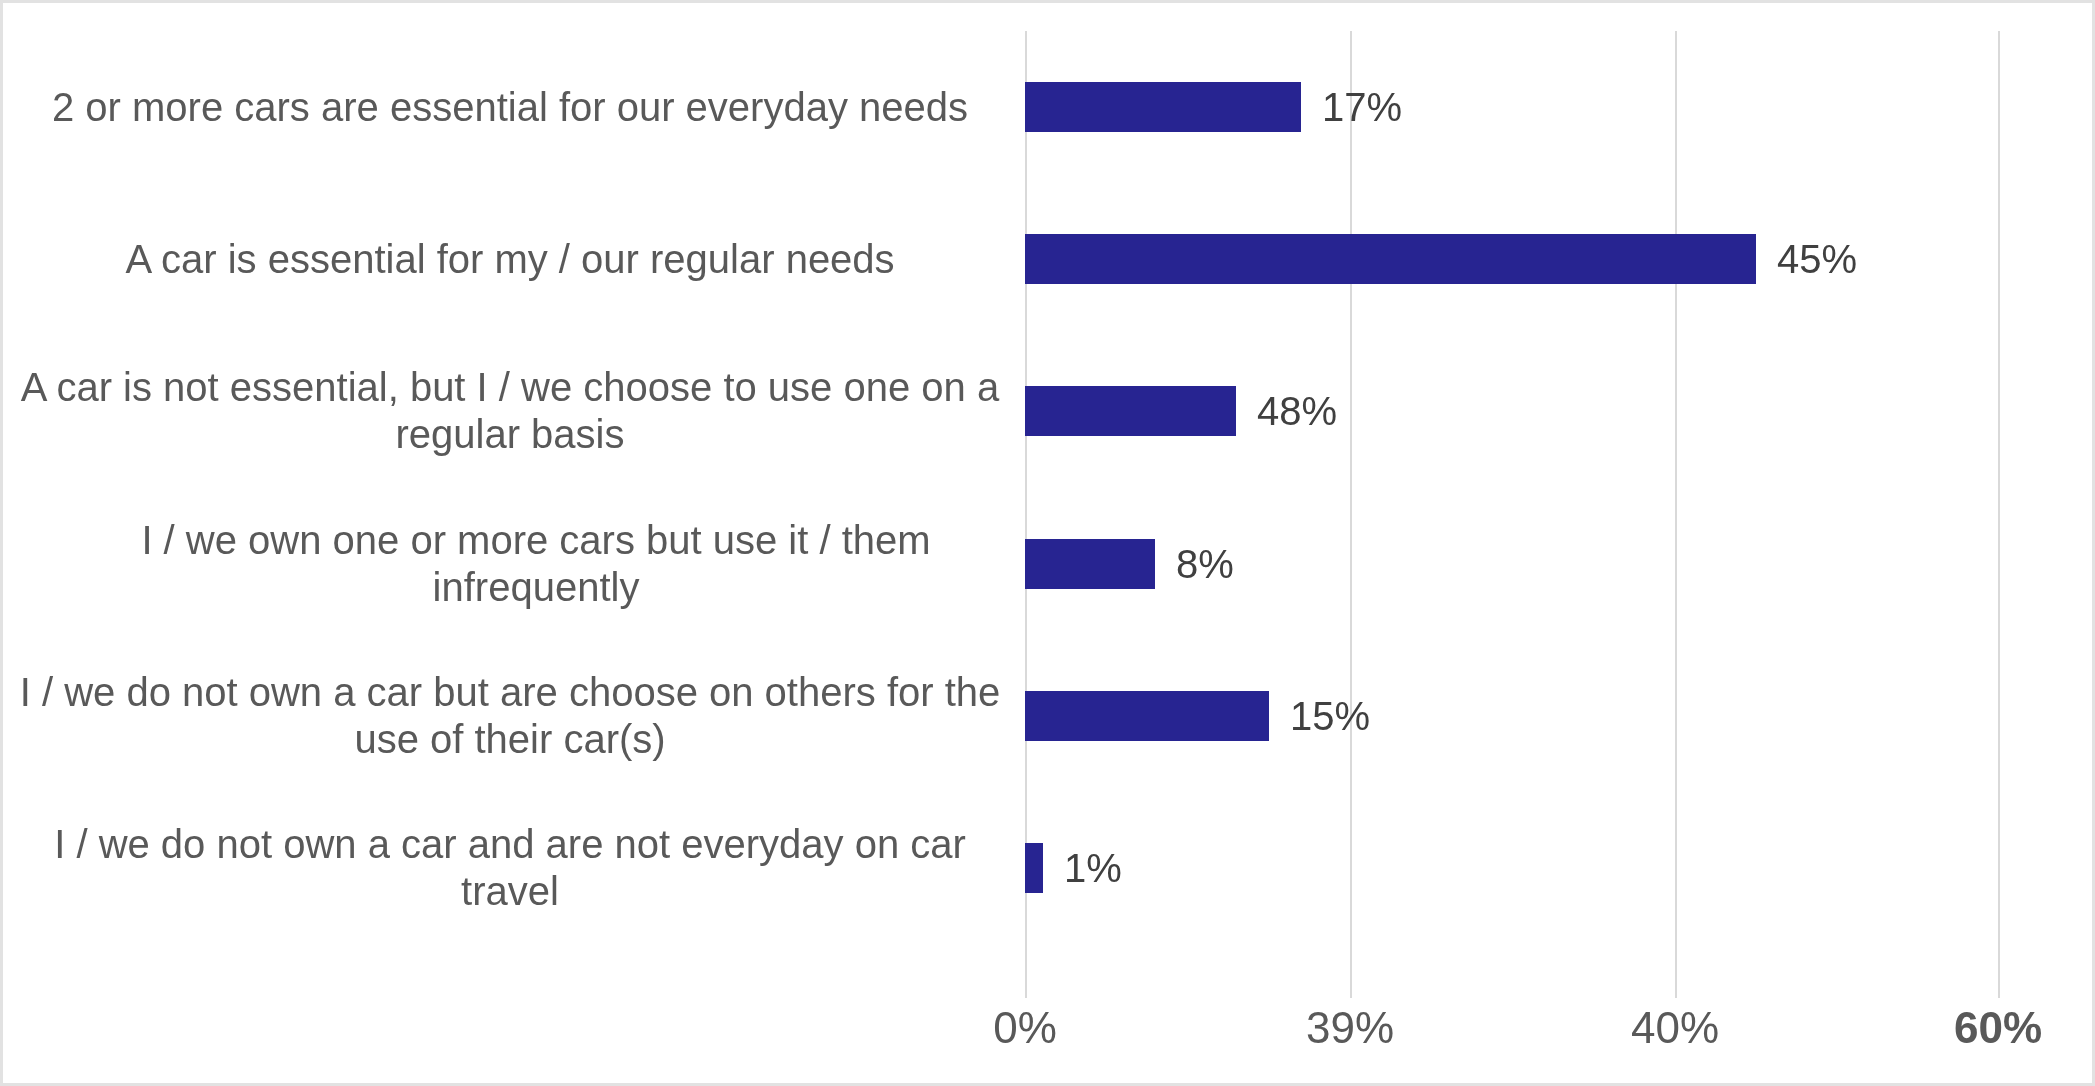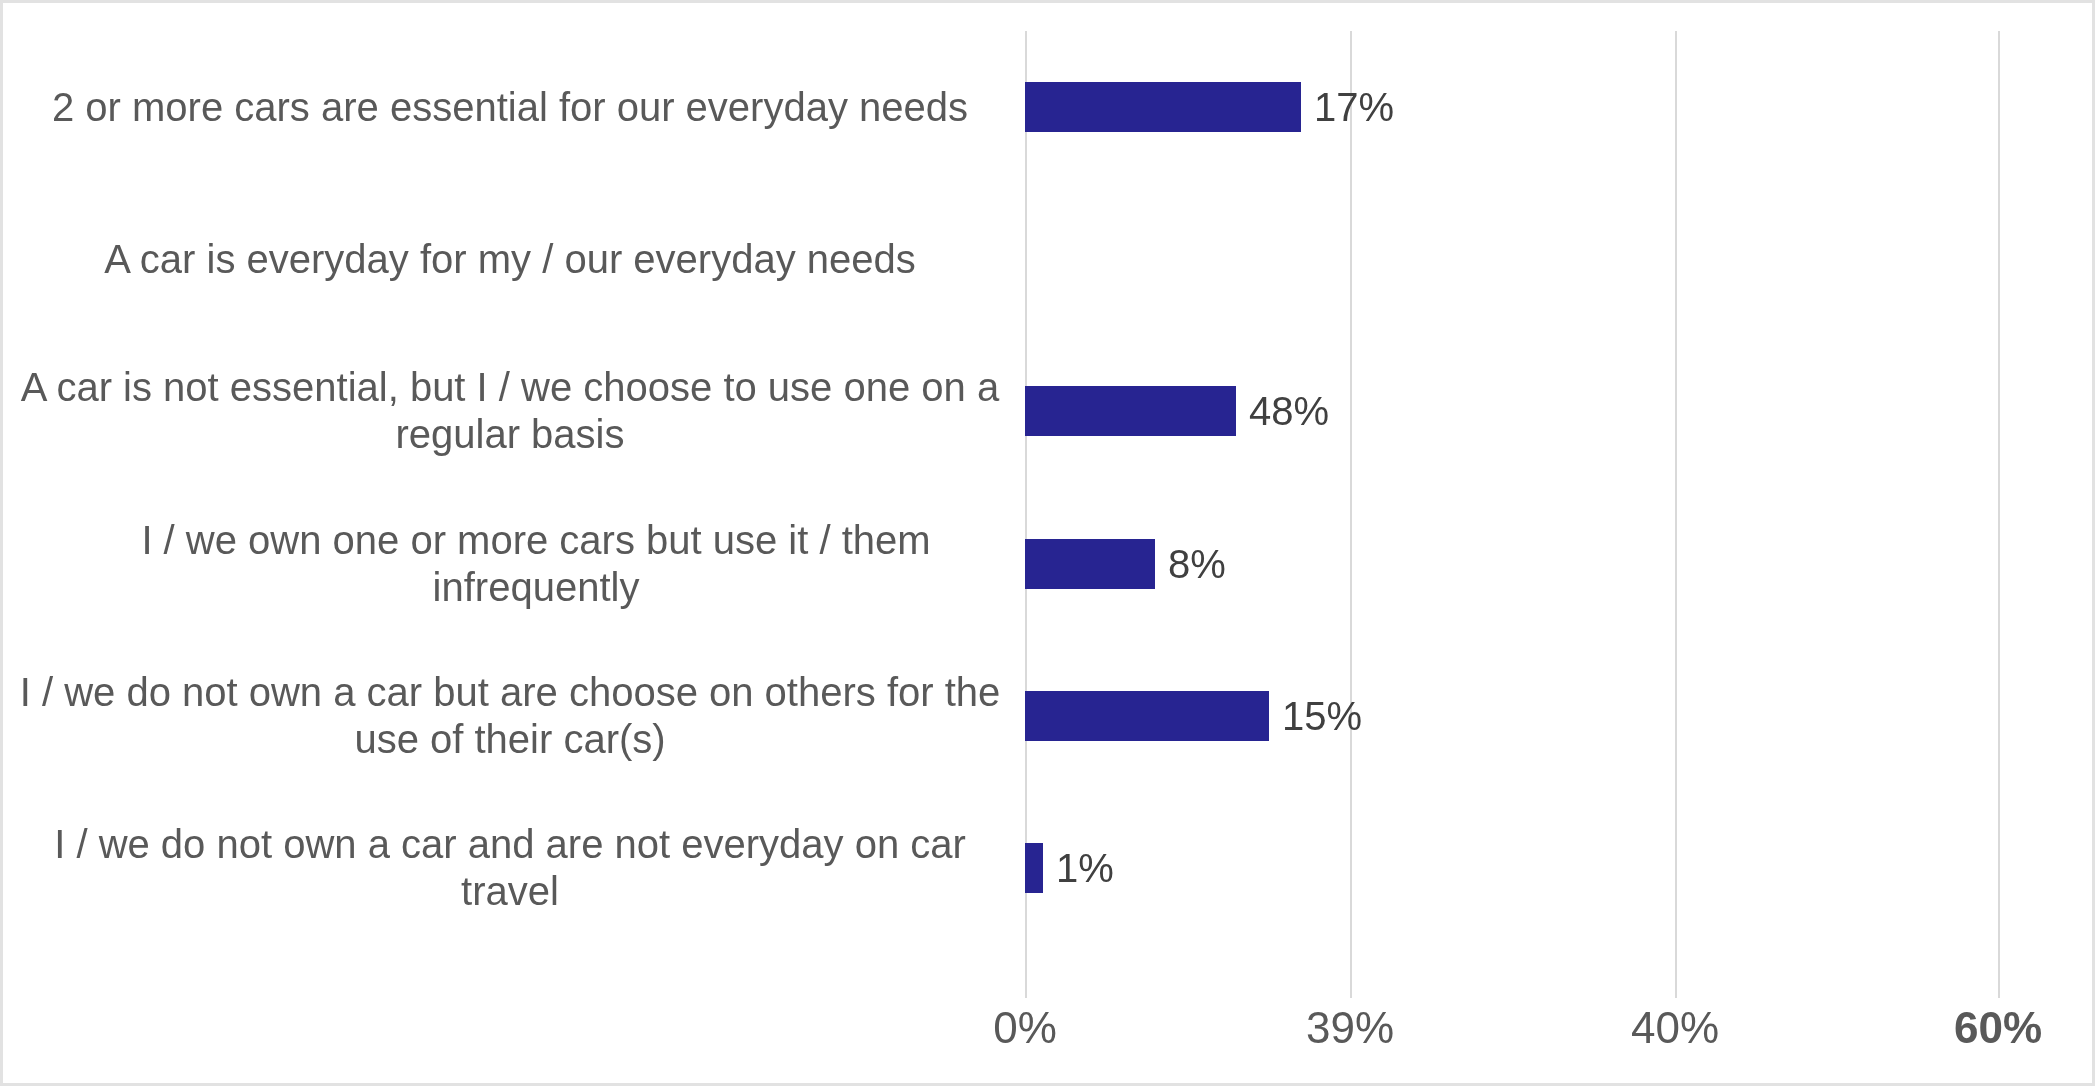--- a/index.html
+++ b/index.html
@@ -55,21 +55,21 @@
   }
 
   .bar-value {
     position: absolute;
     top: 50px;
     height: 52px;
     line-height: 52px;
     font-size: 40px;
     color: #404040;
     white-space: nowrap;
-    padding-left: 13px;
+    padding-left: 21px;
   }
 
   .label-col {
     position: absolute;
     left: 0;
     top: 28px;
     width: 1014px;
     height: 967px;
   }
 
@@ -119,20 +119,24 @@
     <div class="gridline" style="left:0px;"></div>
     <div class="gridline" style="left:325px;"></div>
     <div class="gridline" style="left:650px;"></div>
     <div class="gridline" style="left:973px;"></div>
 
     <div class="cat-row" style="top:0px;">
       <div class="bar" style="width:276px;"></div>
       <div class="bar-value" style="left:276px;">17%</div>
     </div>
 
+    <div class="cat-row" style="top:152.2px;">
+      <div class="bar" style="width:731px;"></div>
+      <div class="bar-value" style="left:731px;">45%</div>
+    </div>
 
     <div class="cat-row" style="top:304.4px;">
       <div class="bar" style="width:211px;"></div>
       <div class="bar-value" style="left:211px;">48%</div>
     </div>
 
     <div class="cat-row" style="top:456.6px;">
       <div class="bar" style="width:130px;"></div>
       <div class="bar-value" style="left:130px;">8%</div>
     </div>
@@ -146,21 +150,21 @@
       <div class="bar" style="width:18px;"></div>
       <div class="bar-value" style="left:18px;">1%</div>
     </div>
   </div>
 
   <div class="label-col">
     <div class="label-cell" style="top:0px;">
       <span>2 or more cars are essential for our everyday needs</span>
     </div>
     <div class="label-cell" style="top:152.2px;">
-      <span>A car is everyday for my / our everyday needs</span>
+      <span>A car is essential for my / our regular needs</span>
     </div>
     <div class="label-cell" style="top:304.4px;">
       <span>A car is not essential, but I / we choose to use one on a regular basis</span>
     </div>
     <div class="label-cell" style="top:456.6px;padding-left:26px;">
       <span>I / we own one or more cars but use it / them infrequently</span>
     </div>
     <div class="label-cell" style="top:608.8px;">
       <span>I / we do not own a car but are choose on others for the use of their car(s)</span>
     </div>

